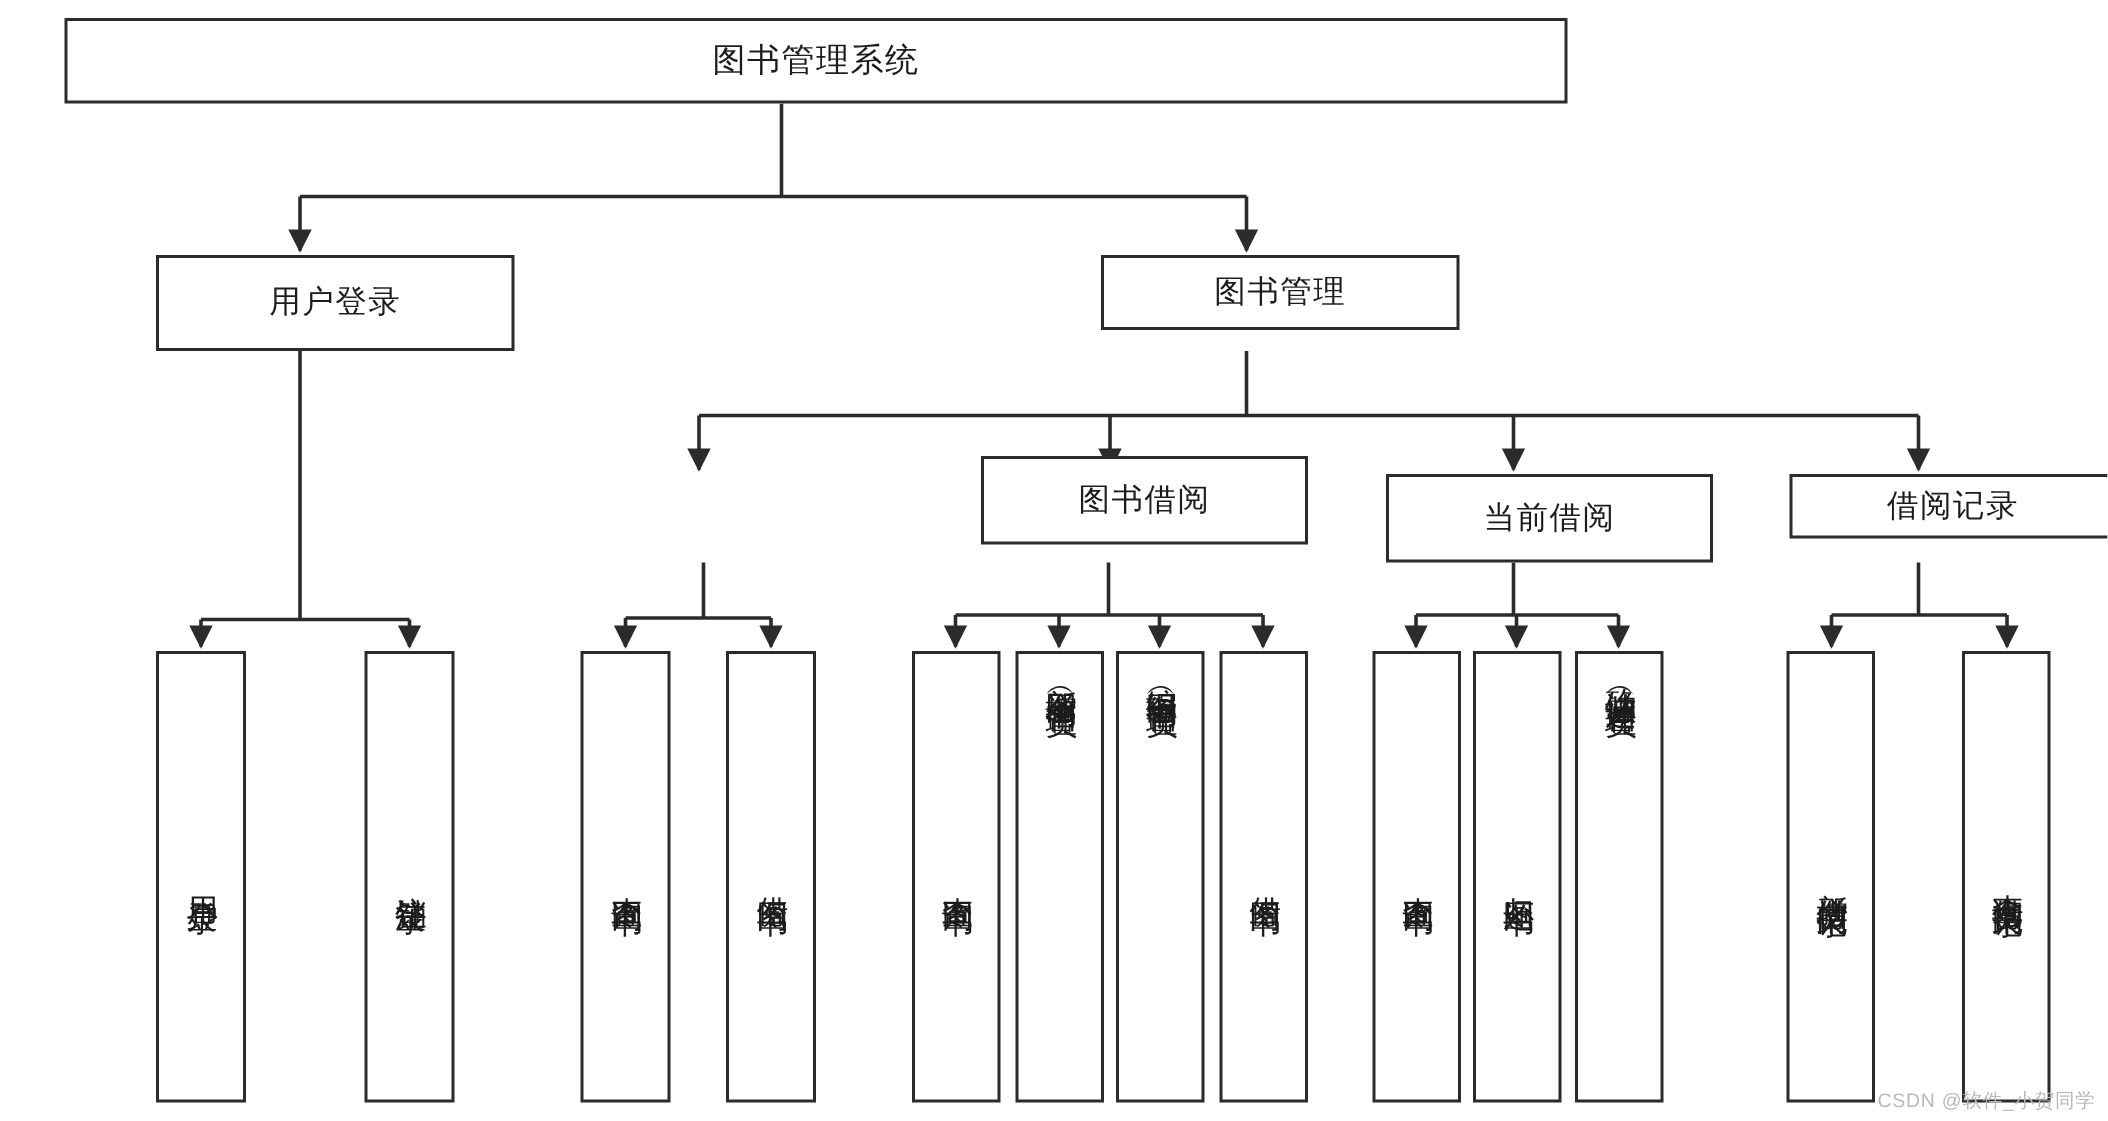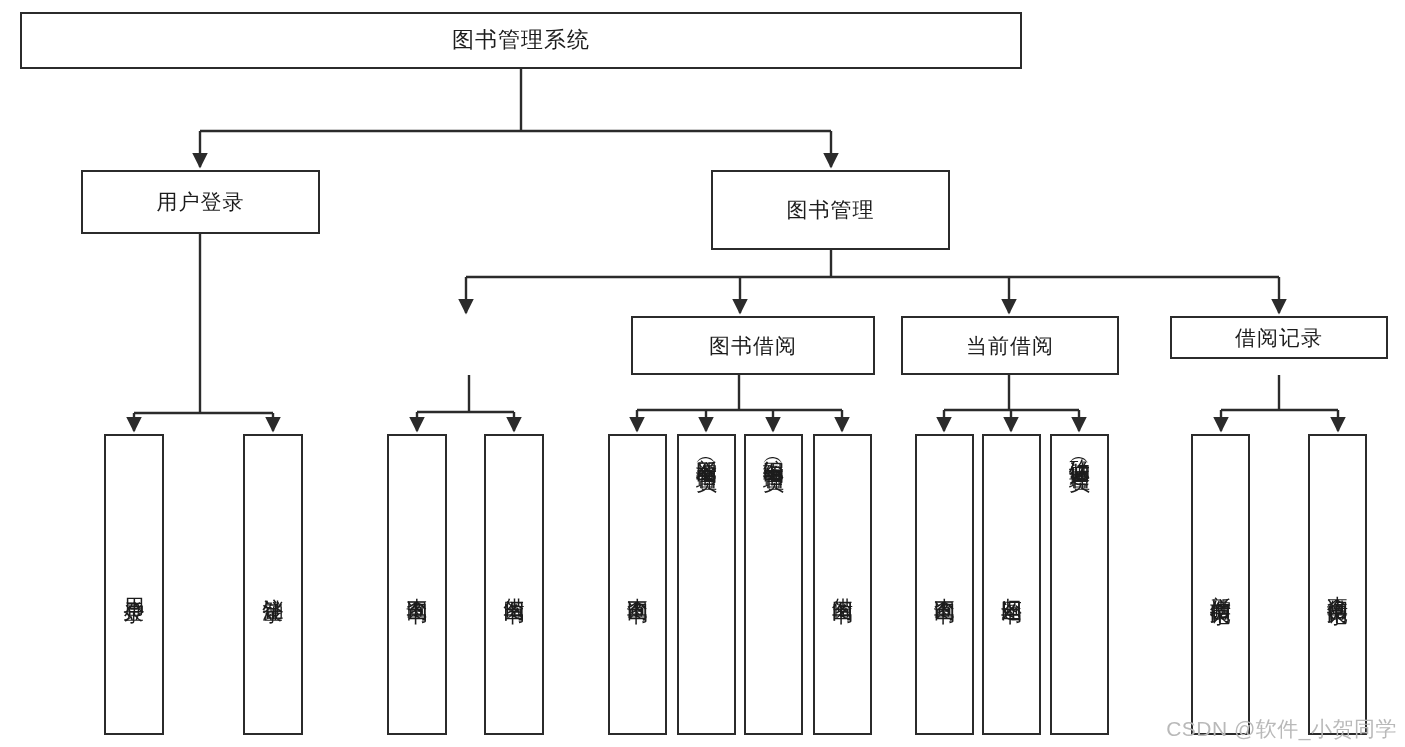--- a/index.html
+++ b/index.html
@@ -35,20 +35,21 @@
     align-items: center;
     justify-content: center;
     color: #1c1c1c;
     z-index: 2;
   }
   .node.horiz {
     font-size: 21px;
     letter-spacing: 1px;
     line-height: 1.2;
     white-space: nowrap;
+    margin-left: 23px;
   }
   .node.root {
     font-size: 22px;
   }
   .node.leaf {
     font-size: 21px;
     align-items: flex-start;
     justify-content: center;
     padding-top: 6px;
   }
@@ -65,21 +66,21 @@
     margin-bottom: auto;
   }
   .node.leaf.center-content {
     align-items: center;
     padding-top: 0;
   }
   #watermark {
     position: absolute;
     right: 8px;
     bottom: 4px;
-    font-size: 21px;
+    font-size: 13px;
     color: #b9b9b9;
     letter-spacing: 0.5px;
     white-space: nowrap;
     z-index: 3;
   }
 </style>
 </head>
 <body>
 
 <div id="canvas">
@@ -136,25 +137,25 @@
     </g>
   </svg>
 
   <div class="node horiz root" style="left:20px; top:12px; width:1002px; height:57px;">
     <span>图书管理系统</span>
   </div>
 
   <div class="node horiz" style="left:81px; top:170px; width:239px; height:64px;">
     <span>用户登录</span>
   </div>
-  <div class="node horiz" style="left:711px; top:170px; width:239px; height:80px;">
+  <div class="node horiz" style="left:711px; top:170px; width:239px; height:50px;">
     <span>图书管理</span>
   </div>
 
-  <div class="node horiz" style="left:631px; top:316px; width:244px; height:59px;">
+  <div class="node horiz" style="left:631px; top:304px; width:218px; height:59px;">
     <span>图书借阅</span>
   </div>
   <div class="node horiz" style="left:901px; top:316px; width:218px; height:59px;">
     <span>当前借阅</span>
   </div>
   <div class="node horiz" style="left:1170px; top:316px; width:218px; height:43px;">
     <span>借阅记录</span>
   </div>
 
   <div class="node leaf center-content" style="left:104px; top:434px; width:60px; height:301px;">

